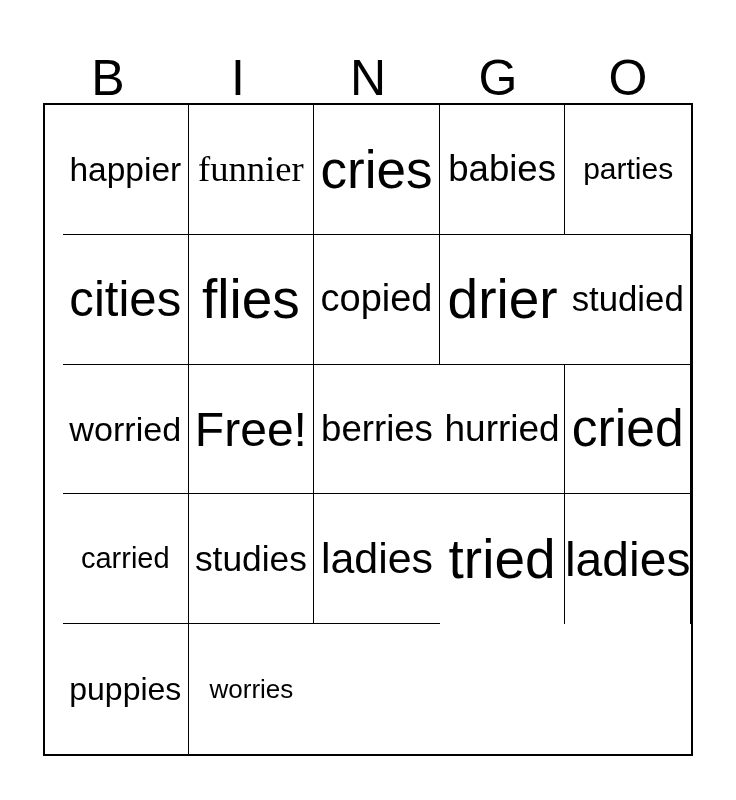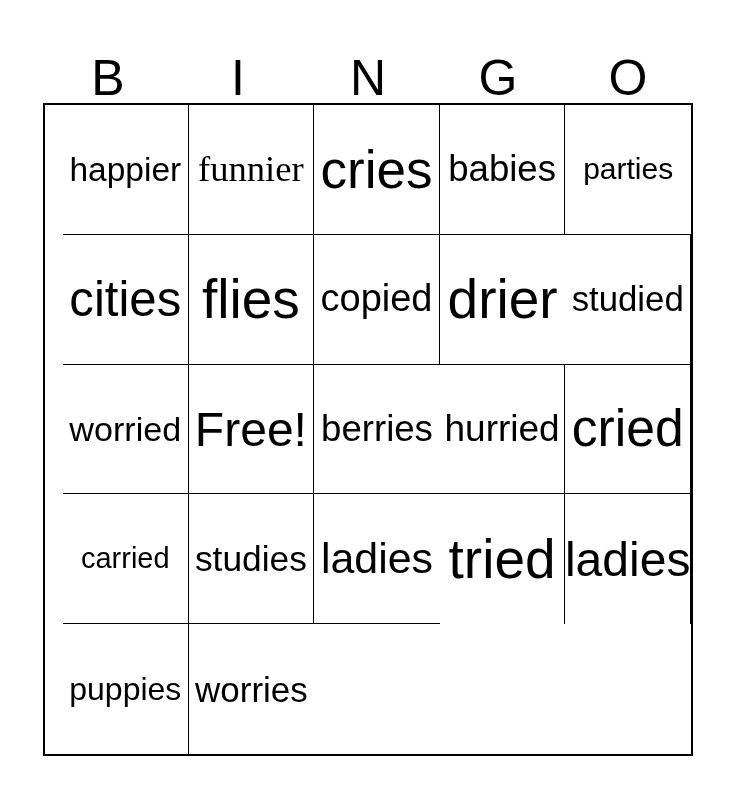--- a/index.html
+++ b/index.html
@@ -132,16 +132,16 @@
       <div class="cell last-row">
         <span style="font-size: 55px;">tried</span>
       </div>
       <div class="cell last-row">
         <span style="font-size: 48.0687px;">ladies</span>
       </div>
       <div class="cell last-row">
         <span style="font-size: 32px;">puppies</span>
       </div>
       <div class="cell last-col last-row">
-        <span style="font-size: 35px;">worries</span>
+        <span style="font-size: 26px;">worries</span>
       </div>
     </div>
 </div>
 
 </body></html>

